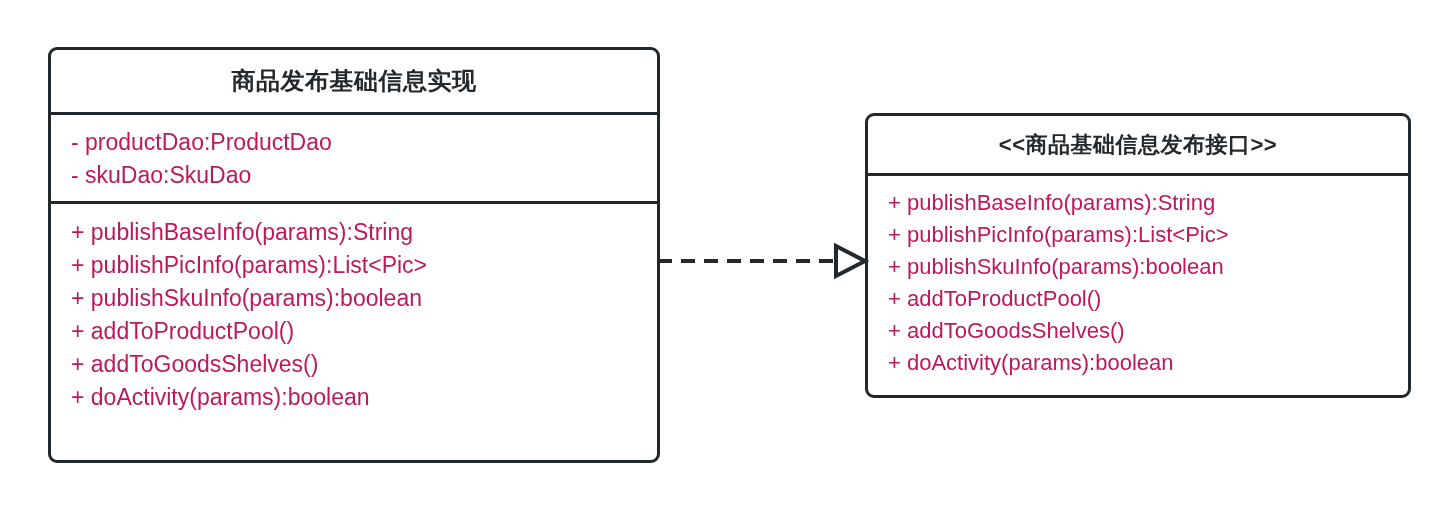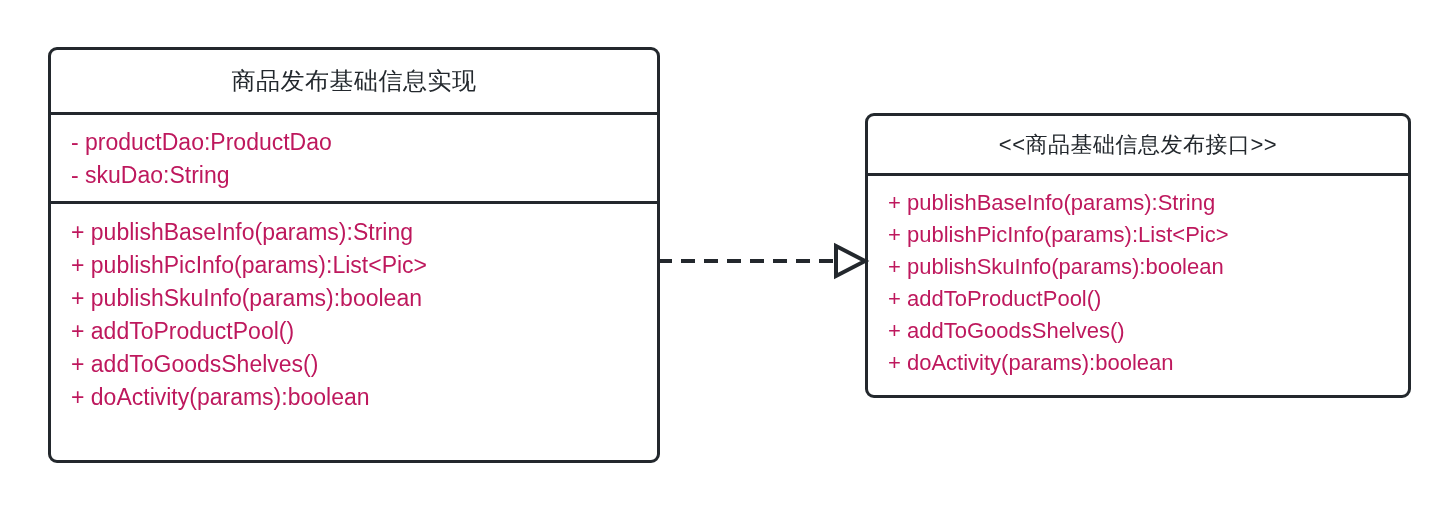--- a/index.html
+++ b/index.html
@@ -43,21 +43,21 @@
     left: 865px;
     top: 113px;
     width: 546px;
     height: 285px;
   }
 
   .uml-title {
     box-sizing: border-box;
     width: 100%;
     text-align: center;
-    font-weight: normal;
+    font-weight: bold;
     color: #23282d;
     display: flex;
     align-items: center;
     justify-content: center;
   }
 
   #class-impl .uml-title {
     height: 62px;
     font-size: 24px;
     letter-spacing: 0.5px;
@@ -111,21 +111,21 @@
 <div class="canvas">
 
   <div class="uml-box" id="class-impl">
 
     <div class="uml-title">商品发布基础信息实现</div>
 
     <div class="uml-divider"></div>
 
     <div class="uml-section" id="attrs-section">
       <div class="uml-row">- productDao:ProductDao</div>
-      <div class="uml-row">- skuDao:String</div>
+      <div class="uml-row">- skuDao:SkuDao</div>
     </div>
 
     <div class="uml-divider"></div>
 
     <div class="uml-section" id="methods-section">
       <div class="uml-row">+ publishBaseInfo(params):String</div>
       <div class="uml-row">+ publishPicInfo(params):List&lt;Pic&gt;</div>
       <div class="uml-row">+ publishSkuInfo(params):boolean</div>
       <div class="uml-row">+ addToProductPool()</div>
       <div class="uml-row">+ addToGoodsShelves()</div>

